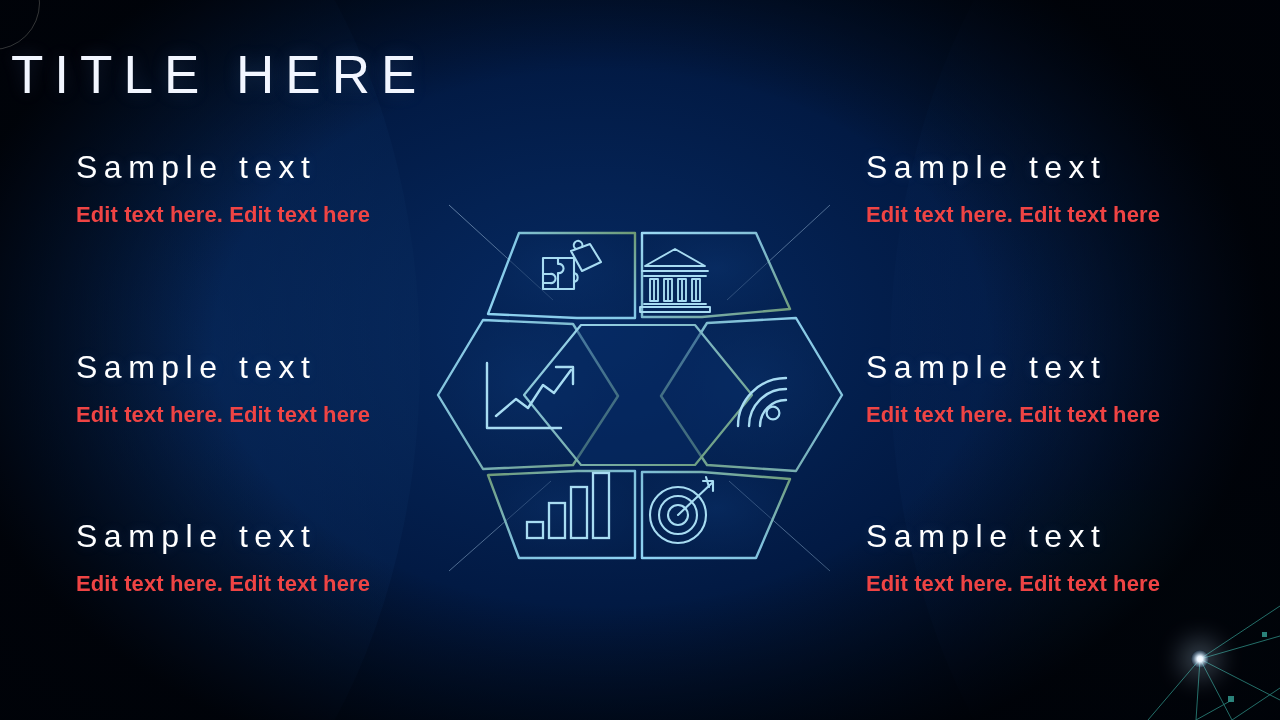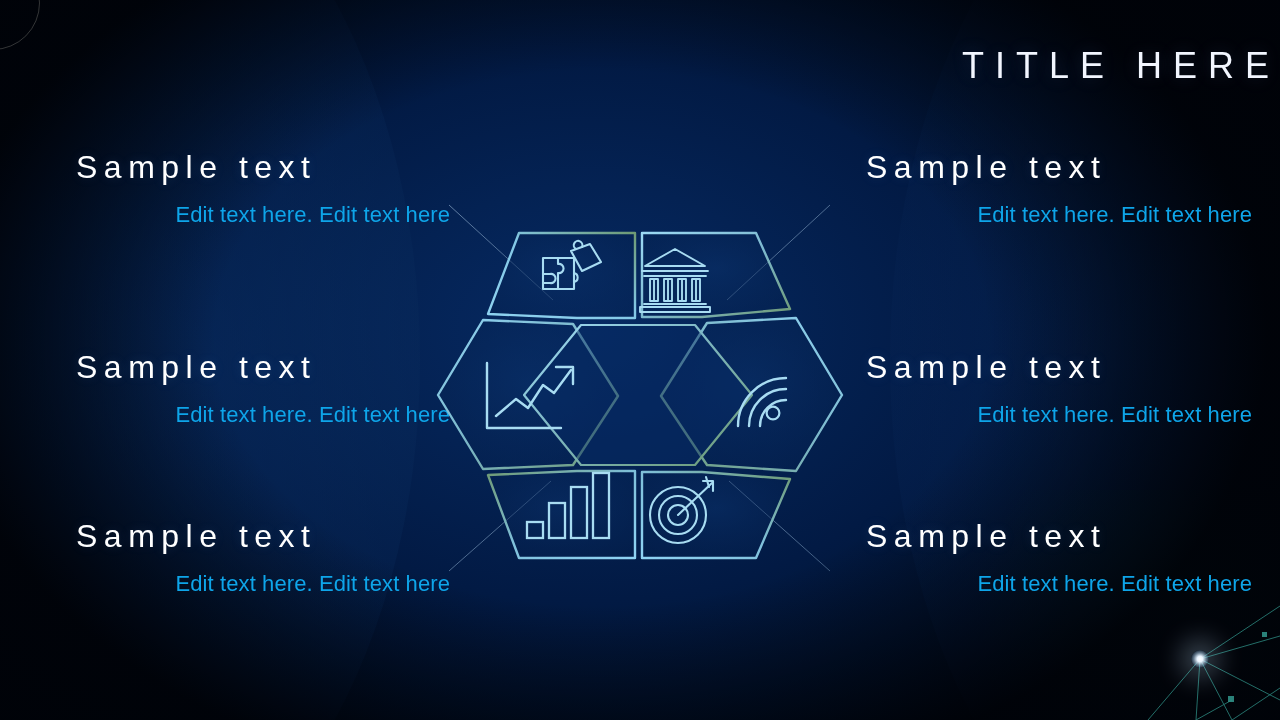--- a/index.html
+++ b/index.html
@@ -81,23 +81,23 @@
   .svg-layer {
     position: absolute; inset: 0;
     width: 1280px; height: 720px;
     pointer-events: none;
   }
 
   
   #title {
     position: absolute;
     left: 0; right: 0; top: 48px;
-    text-align: right;
+    text-align: left;
     color: #f2f6ff;
-    font-size: 36px;
+    font-size: 53px;
     font-weight: 400;
     letter-spacing: 11px;
     text-indent: 11px;
     line-height: 1.0;
     text-shadow: 0 0 18px rgba(120,170,255,0.18);
   }
 
   
   .block {
     position: absolute;
@@ -107,29 +107,28 @@
     color: #ffffff;
     font-size: 32px;
     font-weight: 400;
     letter-spacing: 6.5px;
     white-space: nowrap;
     line-height: 1.12;
     padding-left: 26px;
     text-shadow: 0 0 12px rgba(120,170,255,0.14);
   }
   .block .body {
-    color: #0ea5e9;
+    color: #ef4444;
     font-size: 22px;
-    font-weight: 400;
+    font-weight: 700;
     letter-spacing: 0.1px;
     white-space: nowrap;
     line-height: 1.2;
     padding-left: 26px;
     padding-top: 16px;
-    text-align: right;
   }
   .block.right .head,
   .block.right .body { padding-left: 14px; }
 
   
   #block-l1 { left: 50px;  top: 150px; }
   #block-l2 { left: 50px;  top: 350px; }
   #block-l3 { left: 50px;  top: 519px; }
   
   #block-r1 { left: 852px; top: 150px; }

